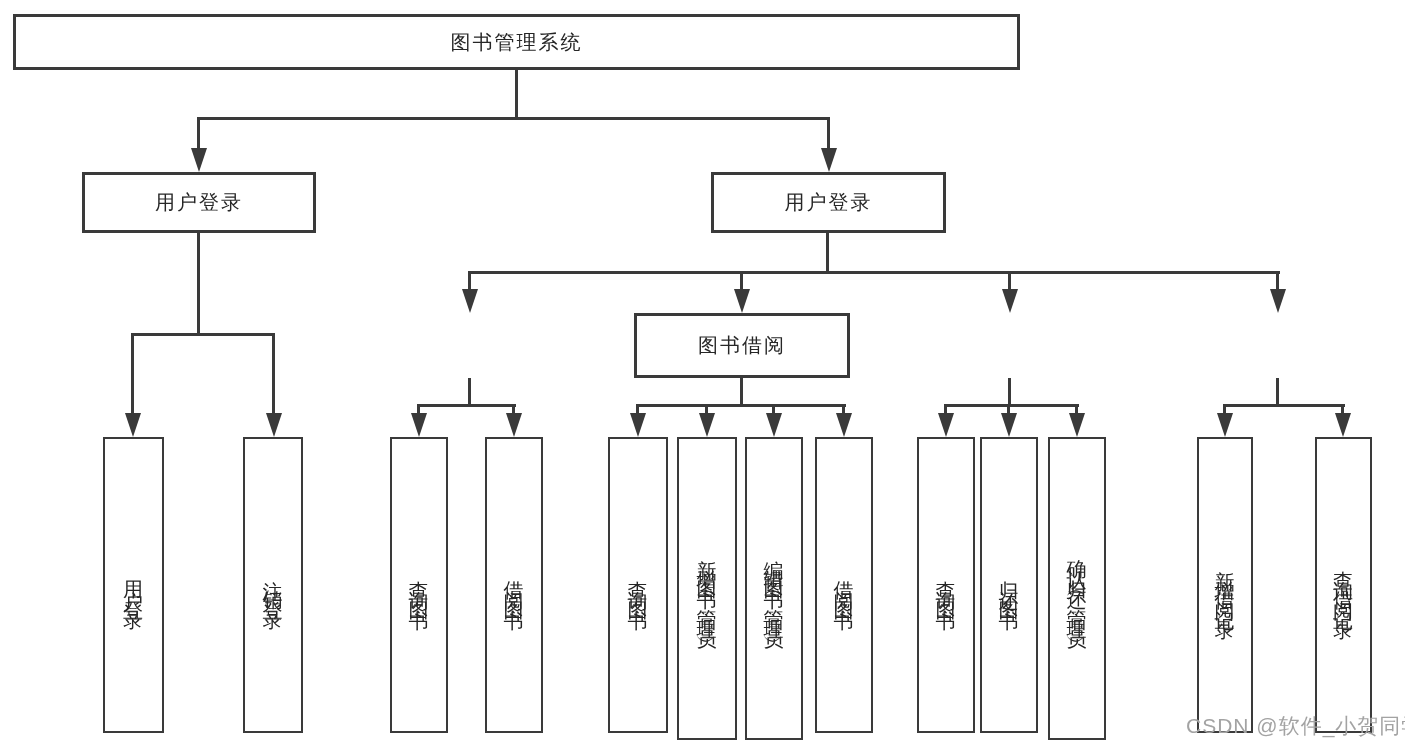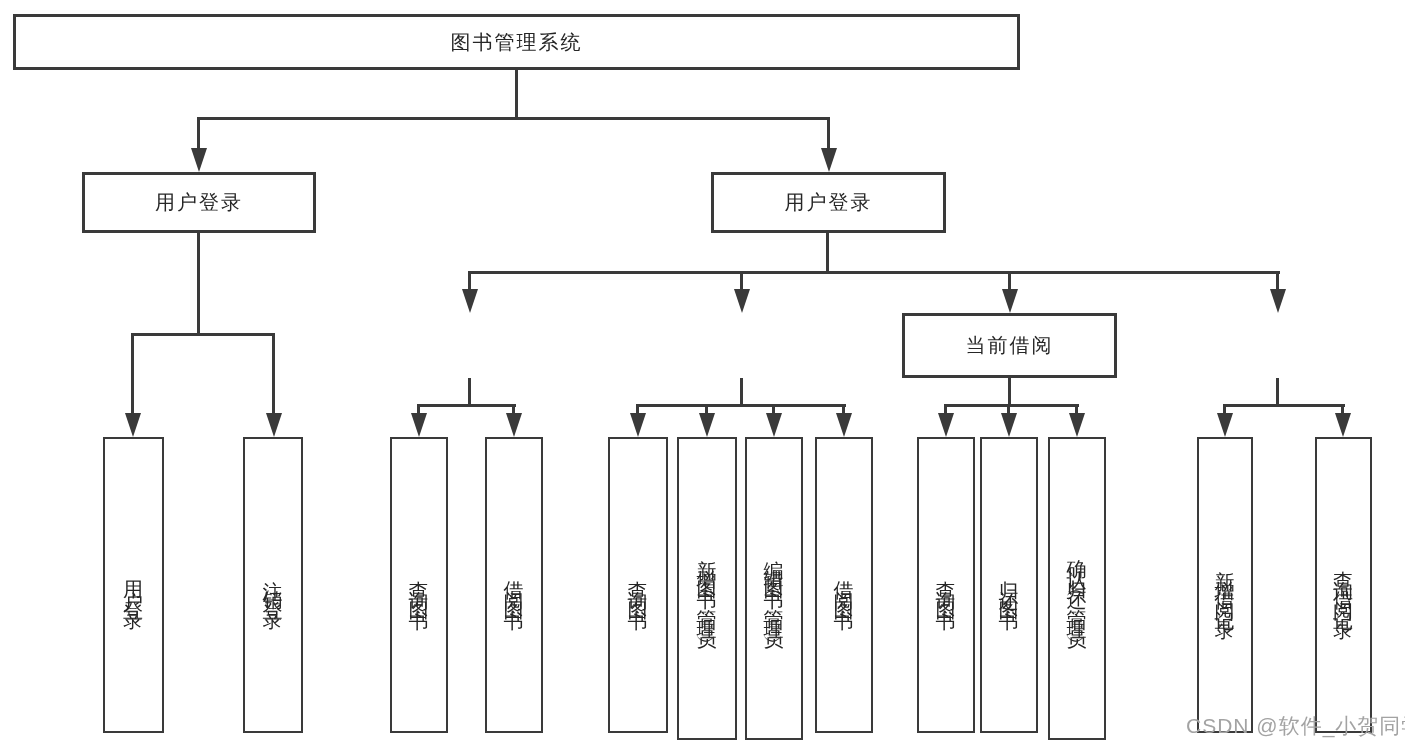--- a/index.html
+++ b/index.html
@@ -38,22 +38,22 @@
     <span>图书管理系统</span>
   </div>
 
   <div class="node" style="left:82px;top:172px;width:234px;height:61px">
     <span>用户登录</span>
   </div>
   <div class="node" style="left:711px;top:172px;width:235px;height:61px">
     <span>用户登录</span>
   </div>
 
-  <div class="node" style="left:902px;top:313px;width:215px;height:65px">
-    <span>当前借阅</span>
+  <div class="node" style="left:634px;top:313px;width:216px;height:65px">
+    <span>图书借阅</span>
   </div>
 
   <div class="node tall" style="left:103px;top:437px;width:61px;height:296px">
     <span>用户登录</span>
   </div>
   <div class="node tall" style="left:243px;top:437px;width:60px;height:296px">
     <span>注销登录</span>
   </div>
 
   <div class="node tall" style="left:390px;top:437px;width:58px;height:296px">

